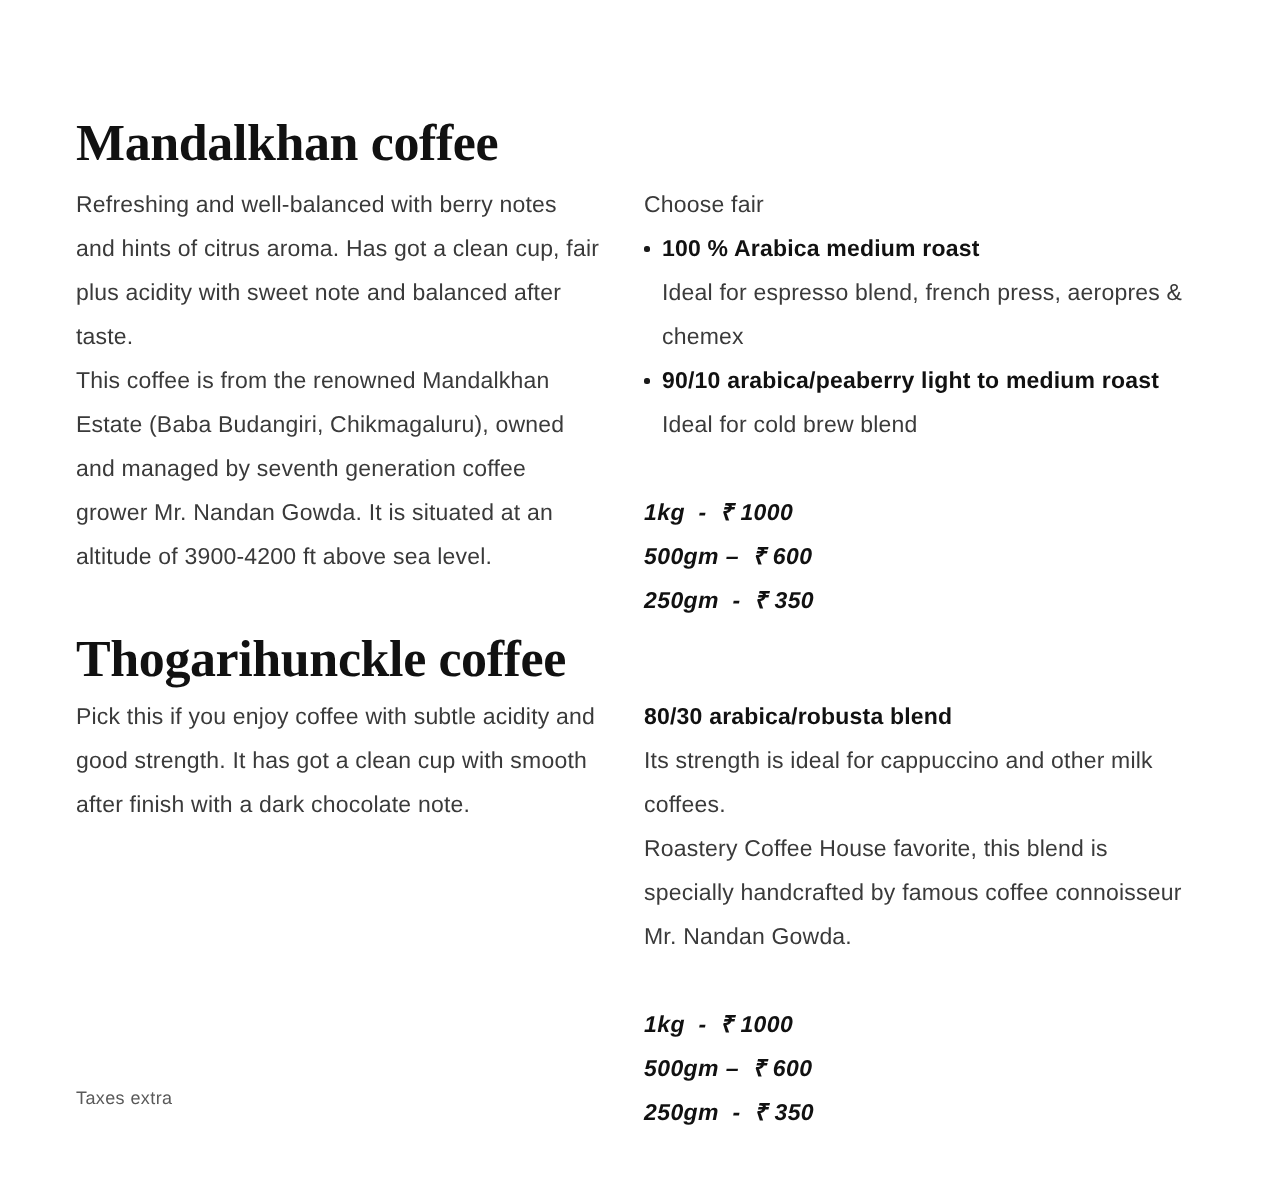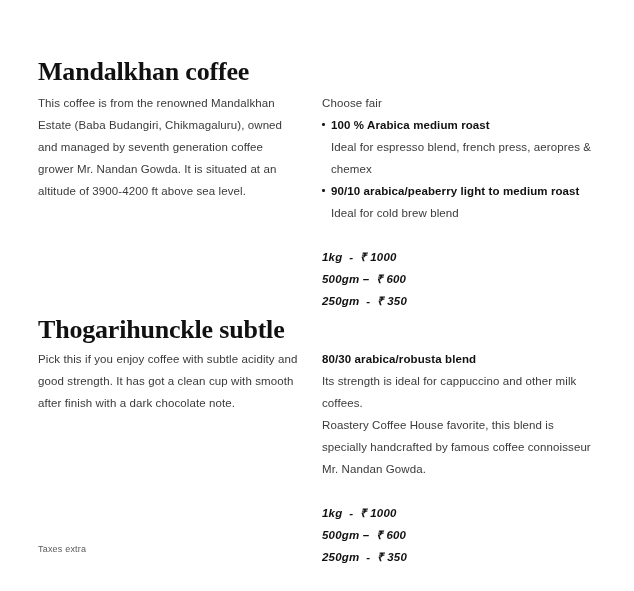--- a/index.html
+++ b/index.html
@@ -155,20 +155,21 @@
 </head>
 <body>
 
 <div class="page">
 
   <div class="section" id="section-1">
 
     <h1 class="section-heading">Mandalkhan coffee</h1>
 
     <div class="col-left">
+      <p class="body-para">Refreshing and well-balanced with berry notes and hints of citrus aroma. Has got a clean cup, fair plus acidity with sweet note and balanced after taste.</p>
       <p class="body-para">This coffee is from the renowned Mandalkhan Estate (Baba Budangiri, Chikmagaluru), owned and managed by seventh generation coffee grower Mr. Nandan Gowda. It is situated at an altitude of 3900-4200 ft above sea level.</p>
     </div>
 
     <div class="col-right">
       <div class="choose-label">Choose fair</div>
 
       <ul class="bullet-list">
         <li class="bullet-item">
           <span class="dot"></span>
           <div class="bullet-title">100 % Arabica medium roast</div>
@@ -184,21 +185,21 @@
       <ul class="price-list">
         <li class="price-row">1kg  -  ₹ 1000</li>
         <li class="price-row">500gm –  ₹ 600</li>
         <li class="price-row">250gm  -  ₹ 350</li>
       </ul>
     </div>
   </div>
 
   <div class="section" id="section-2">
 
-    <h1 class="section-heading">Thogarihunckle subtle</h1>
+    <h1 class="section-heading">Thogarihunckle coffee</h1>
 
     <div class="col-left">
       <p class="body-para">Pick this if you enjoy coffee with subtle acidity and good strength. It has got a clean cup with smooth after finish with a dark chocolate note.</p>
     </div>
 
     <div class="col-right">
       <div class="blend-title">80/30 arabica/robusta blend</div>
       <div class="bullet-sub">Its strength is ideal for cappuccino and other milk coffees.</div>
       <div class="bullet-sub">Roastery Coffee House favorite, this blend is specially handcrafted by famous coffee connoisseur Mr. Nandan Gowda.</div>
 

